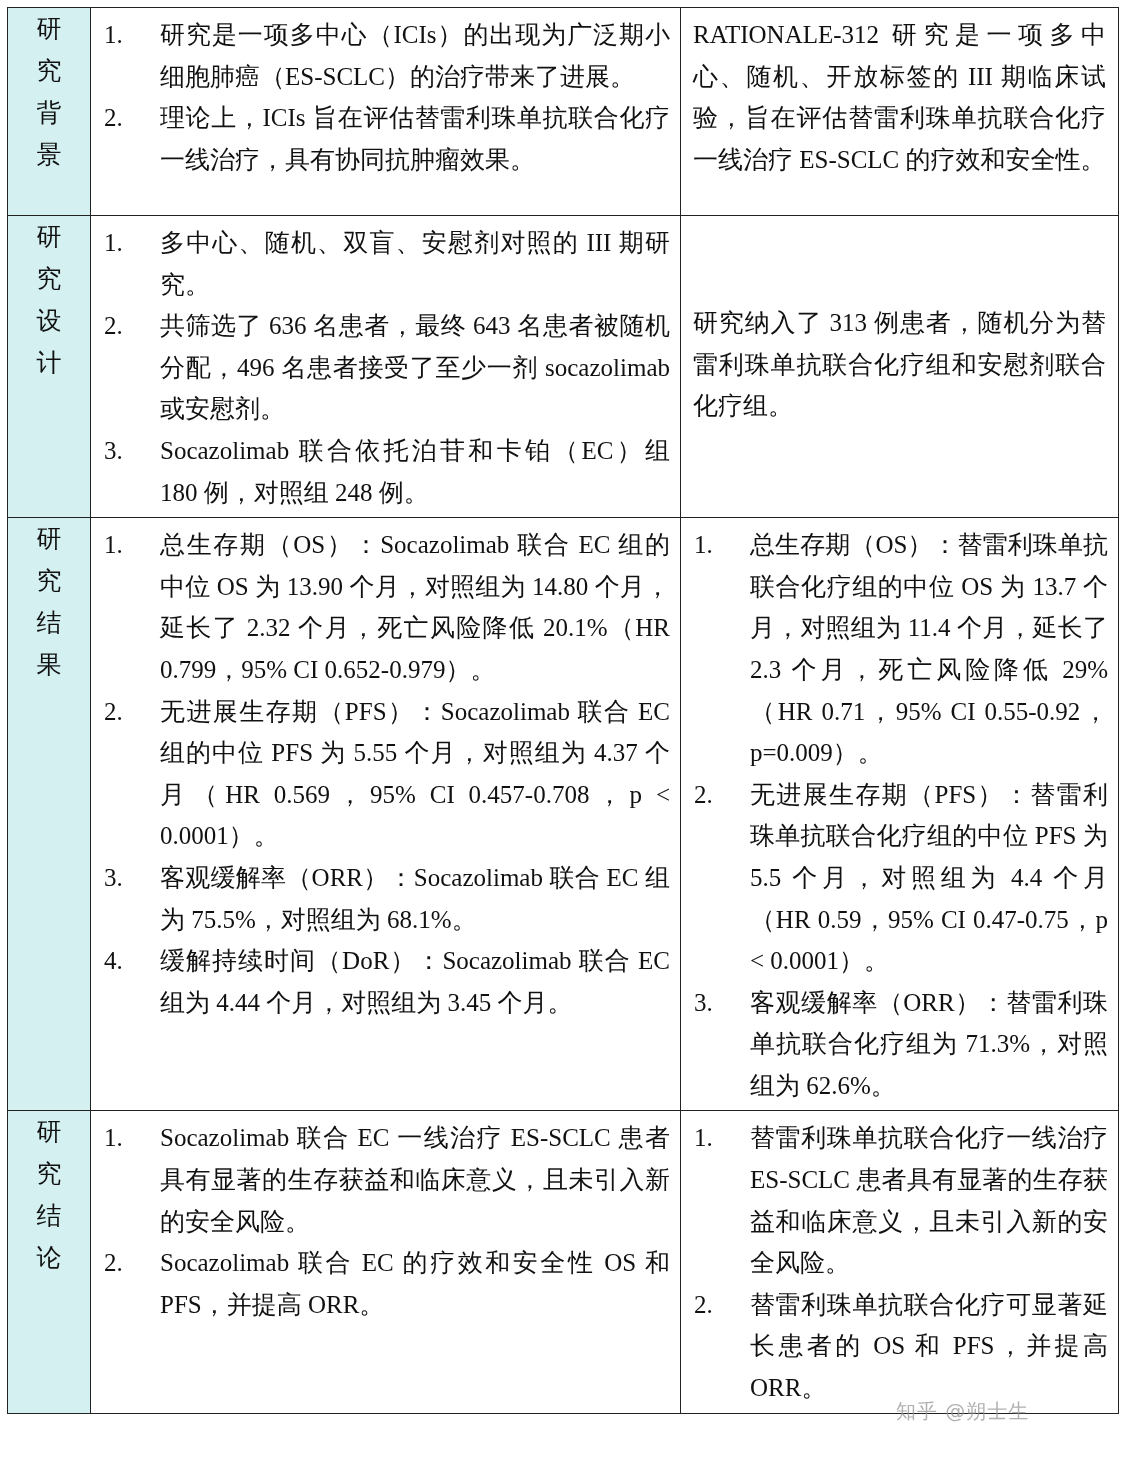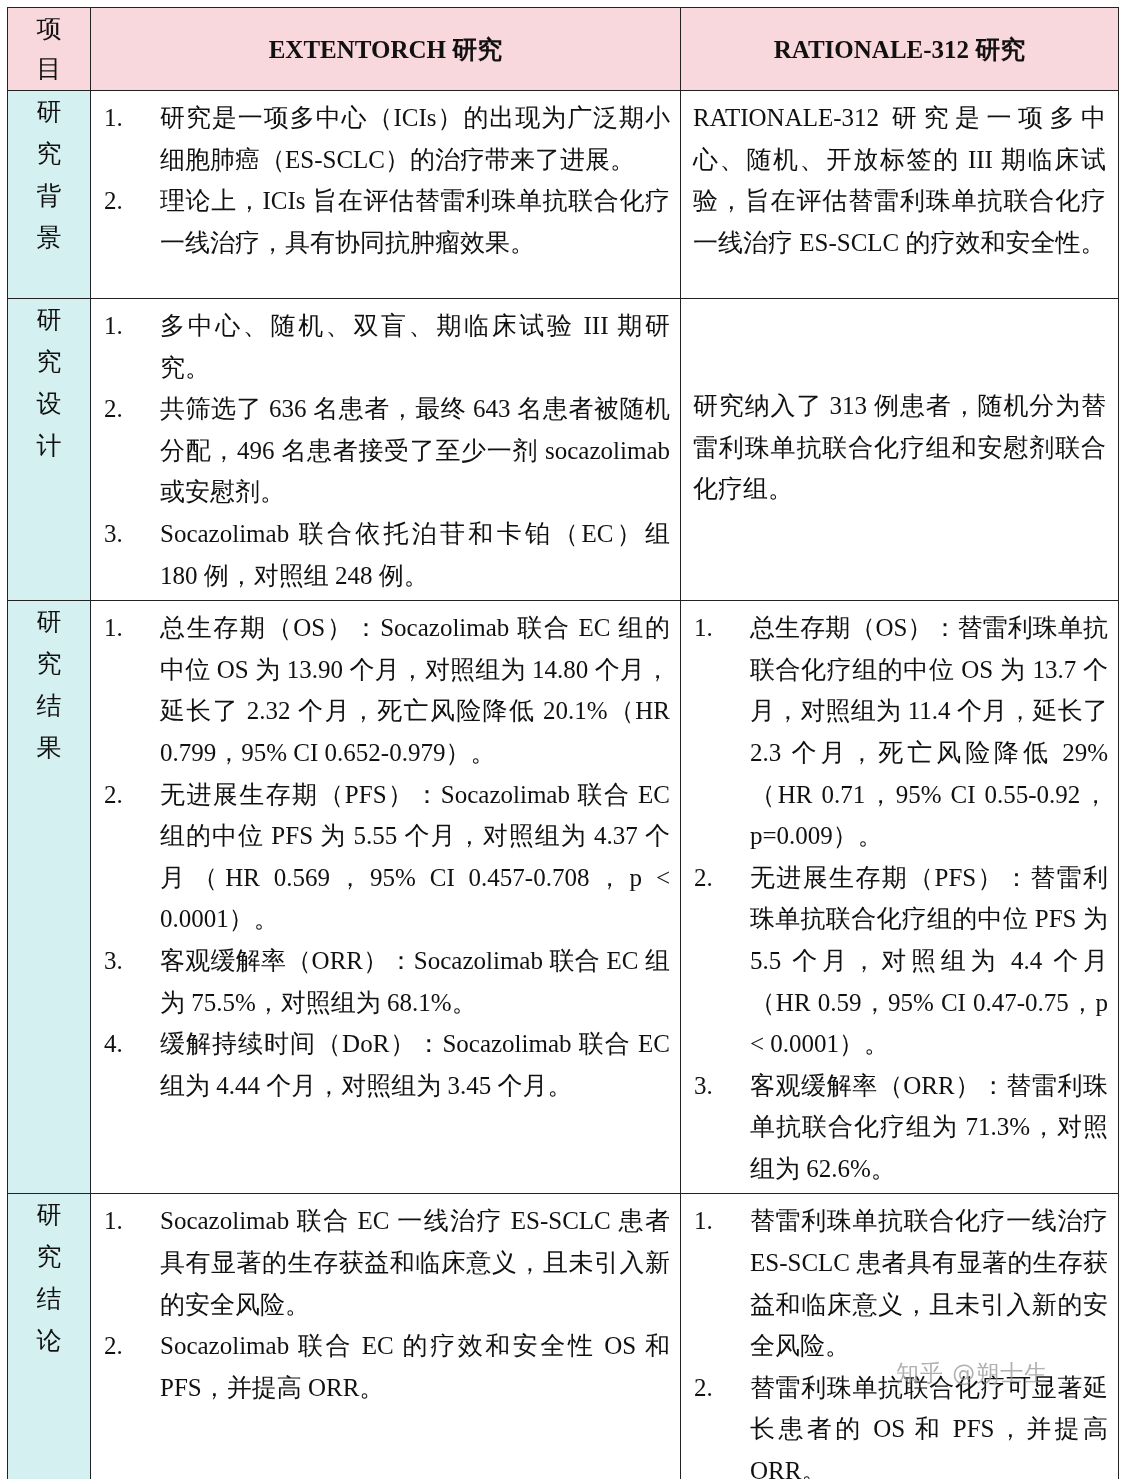--- a/index.html
+++ b/index.html
@@ -20,40 +20,33 @@
   ol.lst li .txt { flex:1; text-align:justify; }
   .para { font-size:25px; line-height:41.6px; padding:6px 12px 4px 12px; text-align:justify; }
   b { font-weight:normal; }
   tr.r1 td { height:207px; }
   tr.r2 td { height:289px; }
   tr.r3 td { height:584px; }
   tr.r4 td { height:290px; }
   .design-right { padding-top:86px; }
   .concl-left { padding-top:46px; }
   .concl-right { padding-top:2px; }
-  .watermark { position:absolute; left:896px; top:1358px; font-family:"DejaVu Sans",sans-serif;
-               font-size:23px; color:rgba(150,150,150,0.75); letter-spacing:1px; }
+  .watermark { position:absolute; left:896px; top:1398px; font-family:"DejaVu Sans",sans-serif;
+               font-size:20px; color:rgba(150,150,150,0.75); letter-spacing:1px; }
 </style>
 </head>
 <body>
 
 <table class="cmp">
   <colgroup>
       <col class="c0">
       <col class="c1">
       <col class="c2">
     </colgroup>
   <tbody>
-      <tr class="head">
-    <th class="item">
-      <div class="vtext"><span style="display:inline-block;width:26px;word-break:break-all;">项目</span></div>
-    </th>
-    <th>EXTENTORCH 研究</th>
-    <th>RATIONALE-312 研究</th>
-  </tr>
 
   <tr class="r1">
     <td class="label">
       <div class="vtext">
         <span>研</span>
         <span>究</span>
         <span>背</span>
         <span>景</span>
       </div>
     </td>
@@ -80,21 +73,21 @@
         <span>研</span>
         <span>究</span>
         <span>设</span>
         <span>计</span>
       </div>
     </td>
     <td>
       <ol class="lst">
         <li>
               <span class="num">1.</span>
-              <span class="txt">多中心、随机、双盲、期临床试验 III 期研究。</span>
+              <span class="txt">多中心、随机、双盲、安慰剂对照的 III 期研究。</span>
             </li>
         <li>
               <span class="num">2.</span>
               <span class="txt">共筛选了 636 名患者，最终 643 名患者被随机分配，496 名患者接受了至少一剂 socazolimab 或安慰剂。</span>
             </li>
         <li>
               <span class="num">3.</span>
               <span class="txt">Socazolimab 联合依托泊苷和卡铂（EC）组 180 例，对照组 248 例。</span>
             </li>
       </ol>

